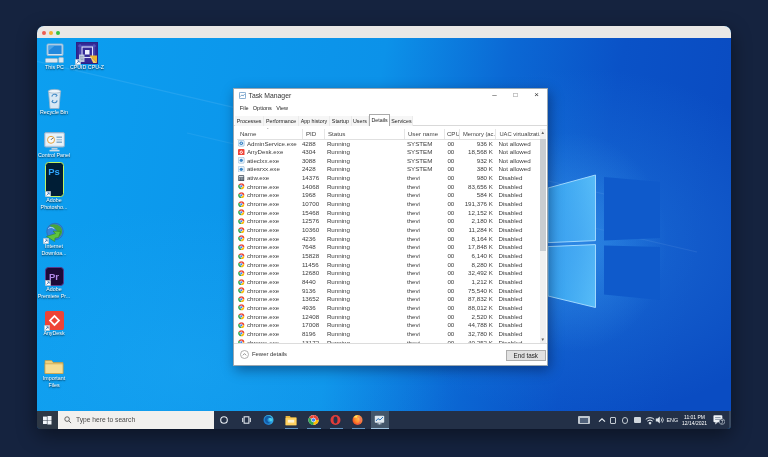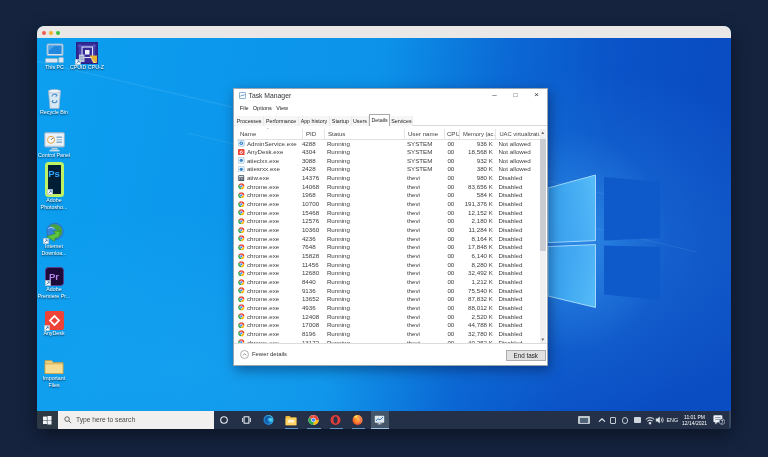--- a/index.html
+++ b/index.html
@@ -154,21 +154,21 @@
               <rect x="12.5" y="7" width="5.5" height="1.4" fill="#a8c8e0"></rect>
               <rect x="12.5" y="9.5" width="5.5" height="1.4" fill="#7fa8c8"></rect>
               <rect x="7.5" y="16" width="6" height="1.6" fill="#b8cfe0"></rect>
               <rect x="5.5" y="17.8" width="10" height="1.6" fill="#c8dbe8"></rect>
             </svg>
           </div>
           <div class="cap">Control Panel</div>
         </div>
 <div class="di" style="left:-3px;top:135.5px;">
           <div class="islot">
-            <div style="position:relative;width:19px;height:35px;background:#001e36;border:3px solid #bef264;border-radius:3.5px;">
+            <div style="position:relative;width:19px;height:35px;background:#001e36;border:1px solid #bef264;border-radius:3.5px;">
               <span style="position:absolute;left:0;top:3.5px;width:100%;text-align:center;color:#31a8ff;font-weight:bold;font-size:9.5px;">Ps</span>
               <svg style="position:absolute;left:-1px;bottom:-1px;" width="6" height="6" viewBox="0 0 6 6">
                 <rect x="0.3" y="0.3" width="5.4" height="5.4" fill="#fff" stroke="#9ab0c0" stroke-width="0.5"></rect>
                 <path d="M1.6 4.4 4.2 1.8M4.2 1.8H2.4M4.2 1.8V3.6" stroke="#2f6fb2" stroke-width="0.8" fill="none"></path>
               </svg>
             </div>
           </div>
           <div class="cap">Adobe<br>Photosho...</div>
         </div>
 <div class="di" style="left:-3px;top:181.5px;">

